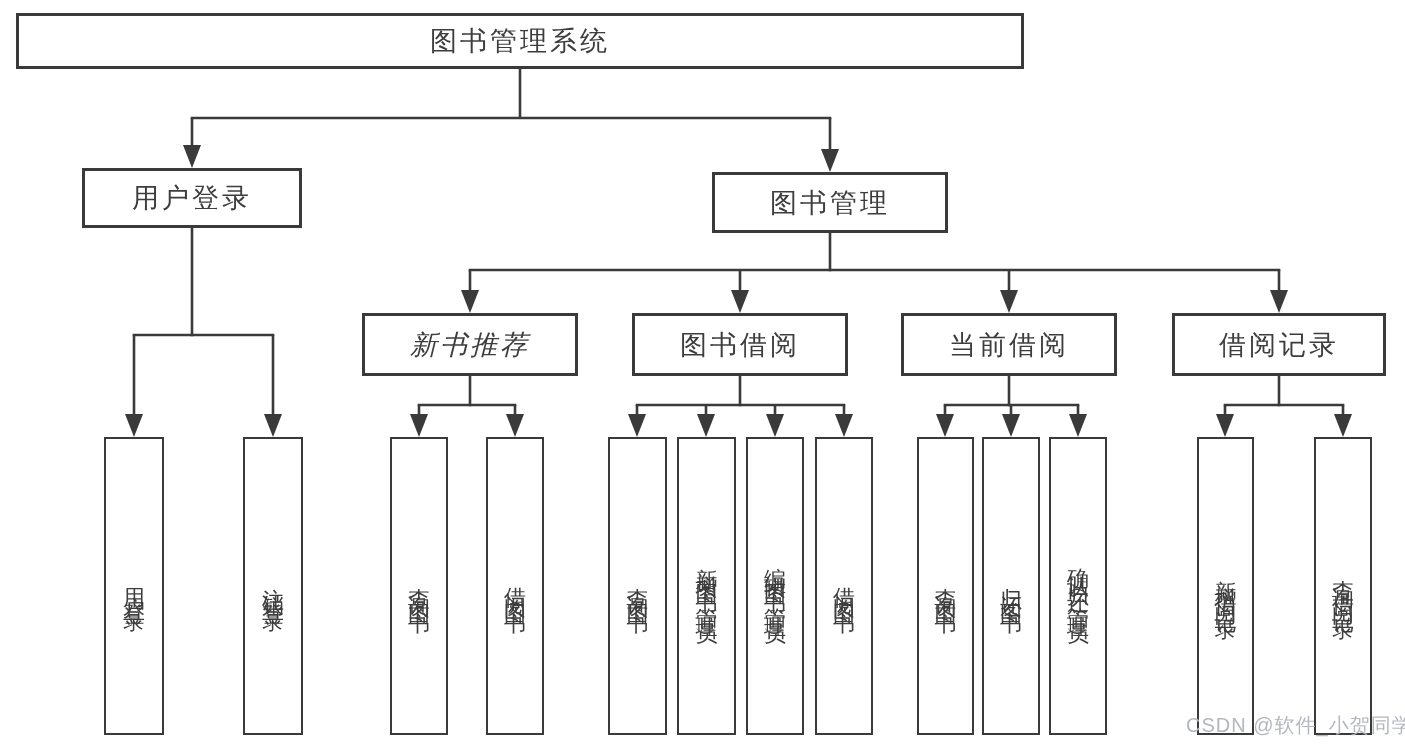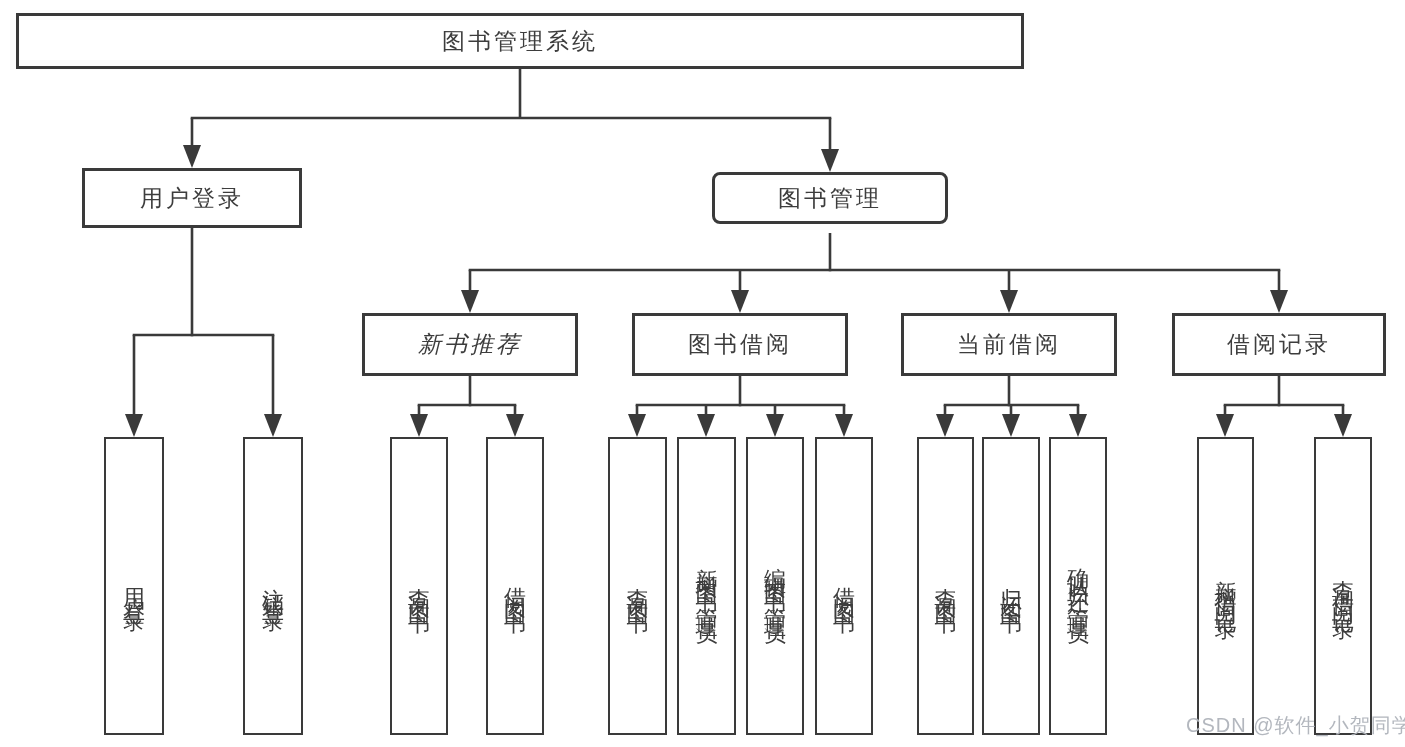--- a/index.html
+++ b/index.html
@@ -6,28 +6,28 @@
   #canvas {
     position:relative; width:1405px; height:747px; background:#ffffff;
     font-family:"Liberation Sans", sans-serif; overflow:hidden;
   }
   #wires { position:absolute; left:0; top:0; }
   .node {
     position:absolute; box-sizing:border-box; background:#ffffff;
     border:3px solid #3a3a3a; color:#3d3d3d;
     display:flex; align-items:center; justify-content:center;
   }
-  .h { font-size:23px; letter-spacing:3px; white-space:nowrap; }
+  .h { font-size:27px; letter-spacing:3px; white-space:nowrap; }
   .v {
     border-width:2.5px; writing-mode:vertical-rl; text-orientation:mixed;
     font-size:22px; letter-spacing:8px; line-height:1;
   }
   .n-root { left:16px;  top:13px;  width:1008px; height:56px; }
   .n-login{ left:82px;  top:168px; width:220px;  height:60px; }
-  .n-mgmt { left:712px; top:172px; width:236px;  height:52px;border-radius:8px; }
+  .n-mgmt { left:712px; top:172px; width:236px;  height:61px; }
   .n-mid1 { left:362px; top:313px; width:216px;  height:63px;font-style:italic; }
   .n-mid2 { left:632px; top:313px; width:216px;  height:63px; }
   .n-mid3 { left:901px; top:313px; width:216px;  height:63px; }
   .n-mid4 { left:1172px;top:313px; width:214px;  height:63px; }
   .n-a1 { left:104px;  top:437px; width:60px; height:298px; }
   .n-a2 { left:243px;  top:437px; width:60px; height:298px; }
   .n-b1 { left:390px;  top:437px; width:58px; height:298px; }
   .n-b2 { left:486px;  top:437px; width:58px; height:298px; }
   .n-c1 { left:608px;  top:437px; width:59px; height:298px; }
   .n-c2 { left:677px;  top:437px; width:59px; height:298px; }

